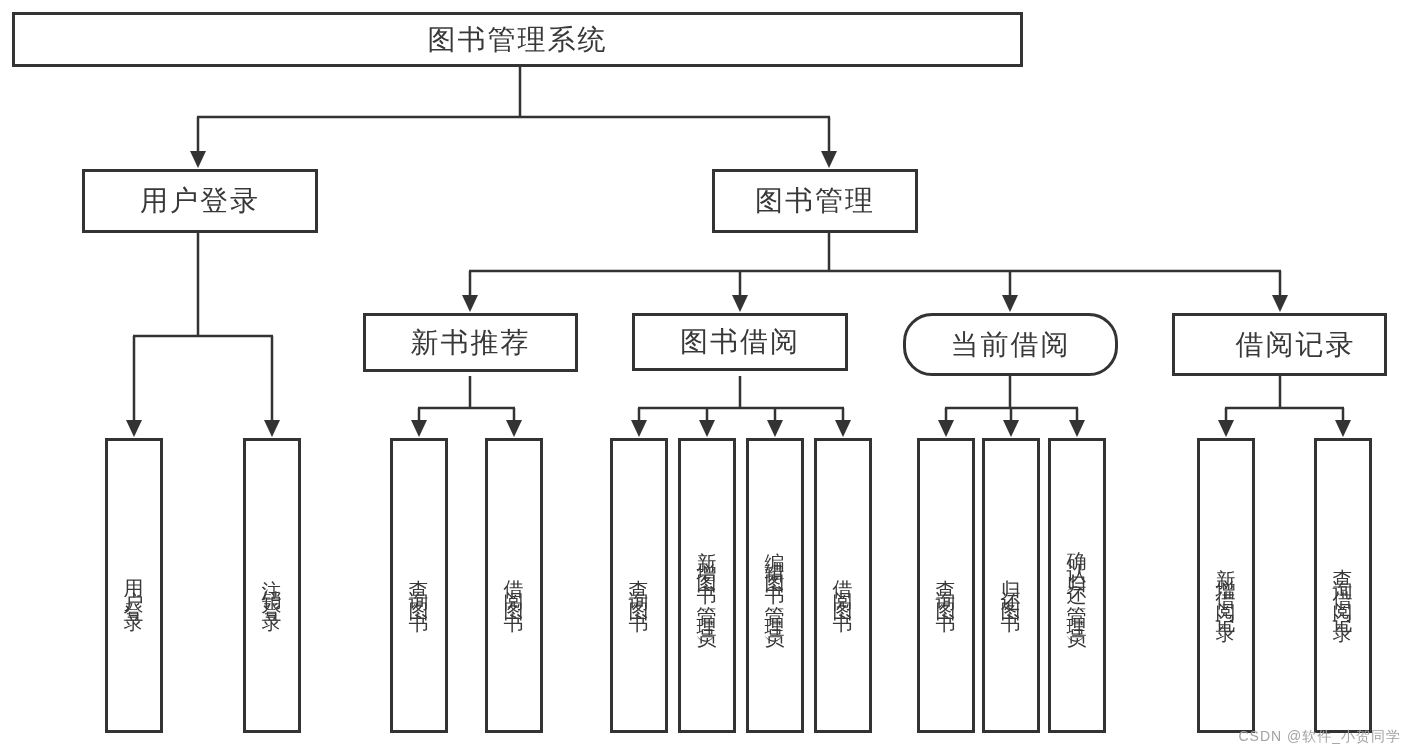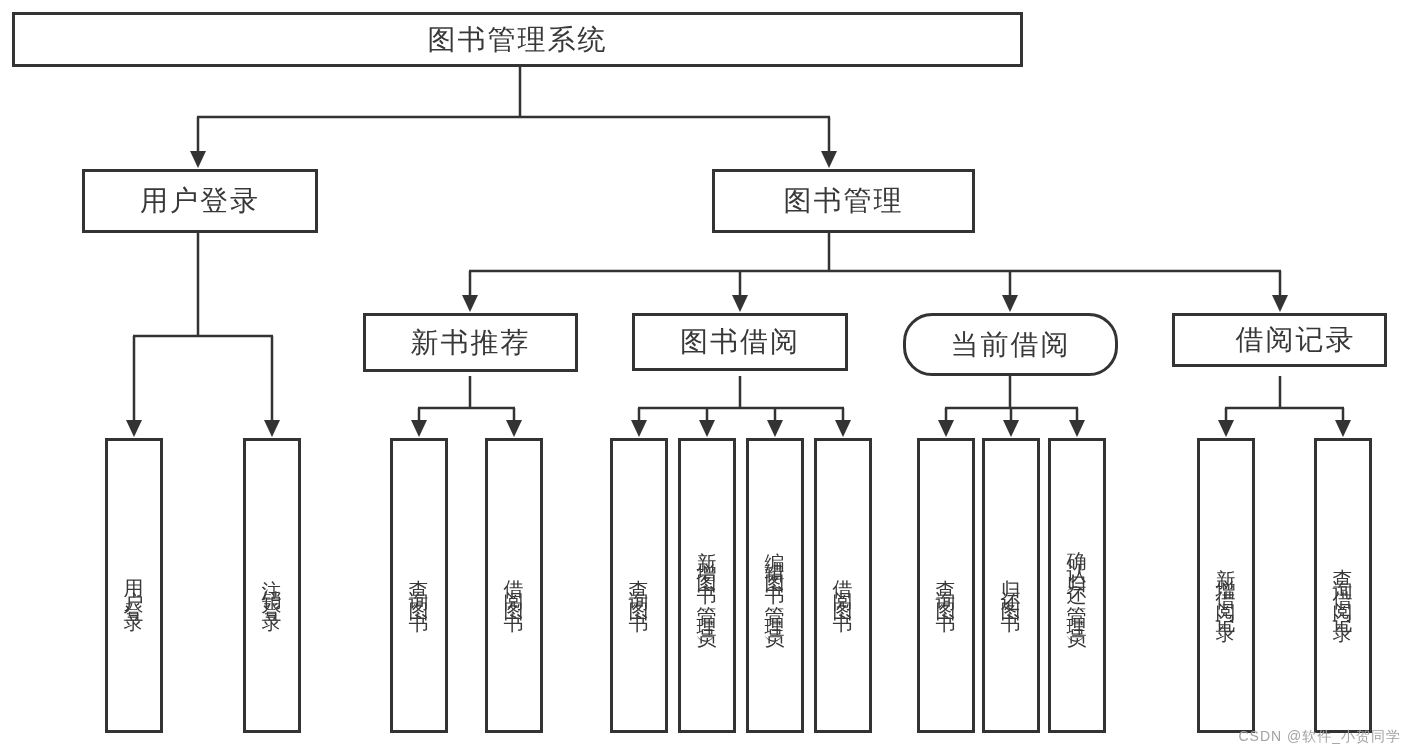--- a/index.html
+++ b/index.html
@@ -86,34 +86,34 @@
     </g>
   </svg>
 
   <div class="node h" style="left:12px;top:12px;width:1011px;height:55px;">
     <span>图书管理系统</span>
   </div>
 
   <div class="node h" style="left:82px;top:169px;width:236px;height:64px;">
     <span>用户登录</span>
   </div>
-  <div class="node h" style="left:712px;top:169px;width:263px;height:64px;">
+  <div class="node h" style="left:712px;top:169px;width:206px;height:64px;">
     <span>图书管理</span>
   </div>
 
   <div class="node h" style="left:363px;top:313px;width:215px;height:59px;">
     <span>新书推荐</span>
   </div>
   <div class="node h" style="left:632px;top:313px;width:216px;height:58px;">
     <span>图书借阅</span>
   </div>
   <div class="node h" style="left:903px;top:313px;width:215px;height:63px;border-radius:29px;">
     <span>当前借阅</span>
   </div>
-  <div class="node h" style="left:1172px;top:313px;width:215px;height:54px;padding-left:32px;">
+  <div class="node h" style="left:1172px;top:313px;width:215px;height:63px;padding-left:32px;">
     <span>借阅记录</span>
   </div>
 
   <div class="node v" style="left:105px;top:438px;width:58px;height:295px;">
     <span>用户登录</span>
   </div>
   <div class="node v" style="left:243px;top:438px;width:58px;height:295px;">
     <span>注销登录</span>
   </div>
 

